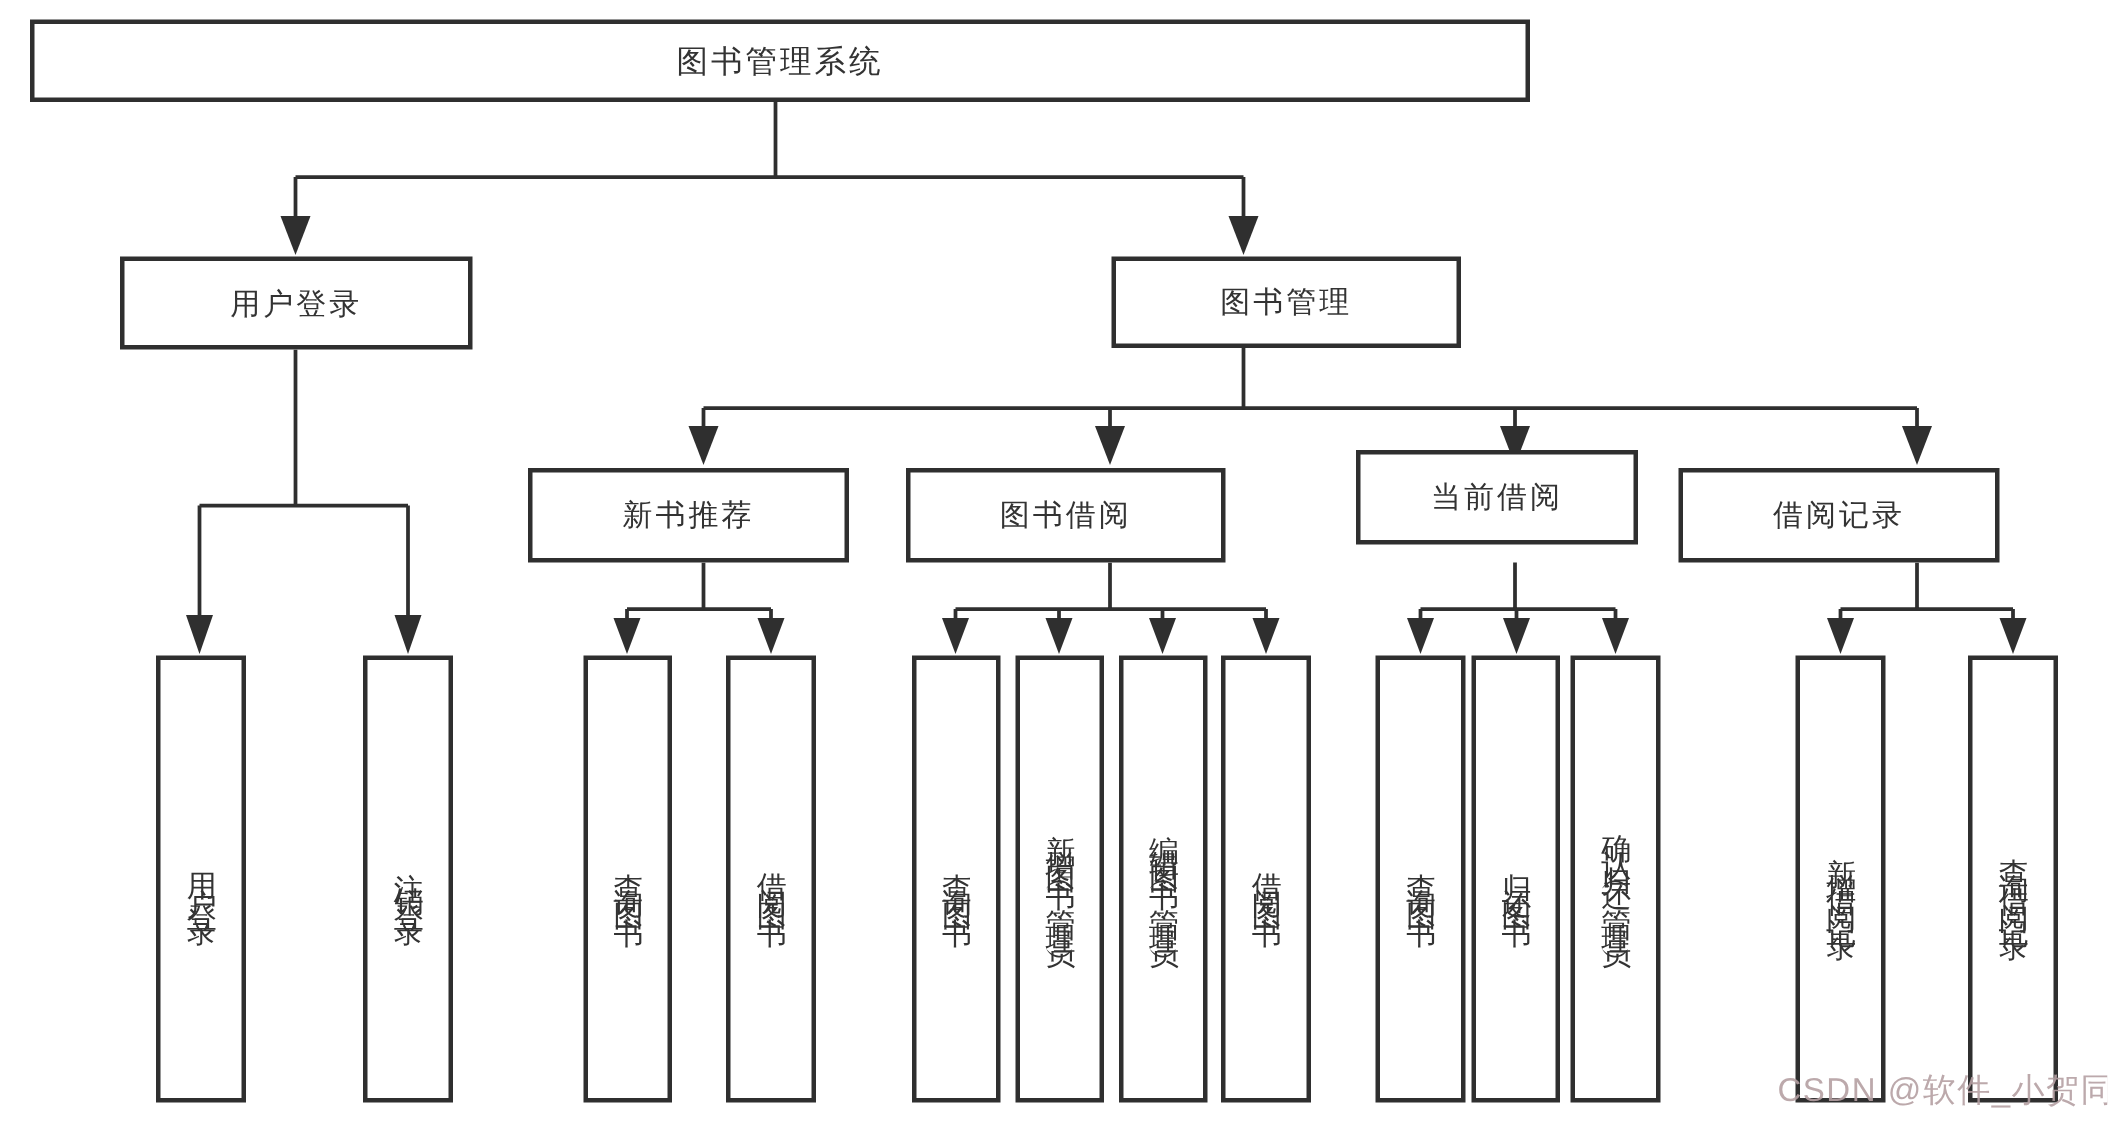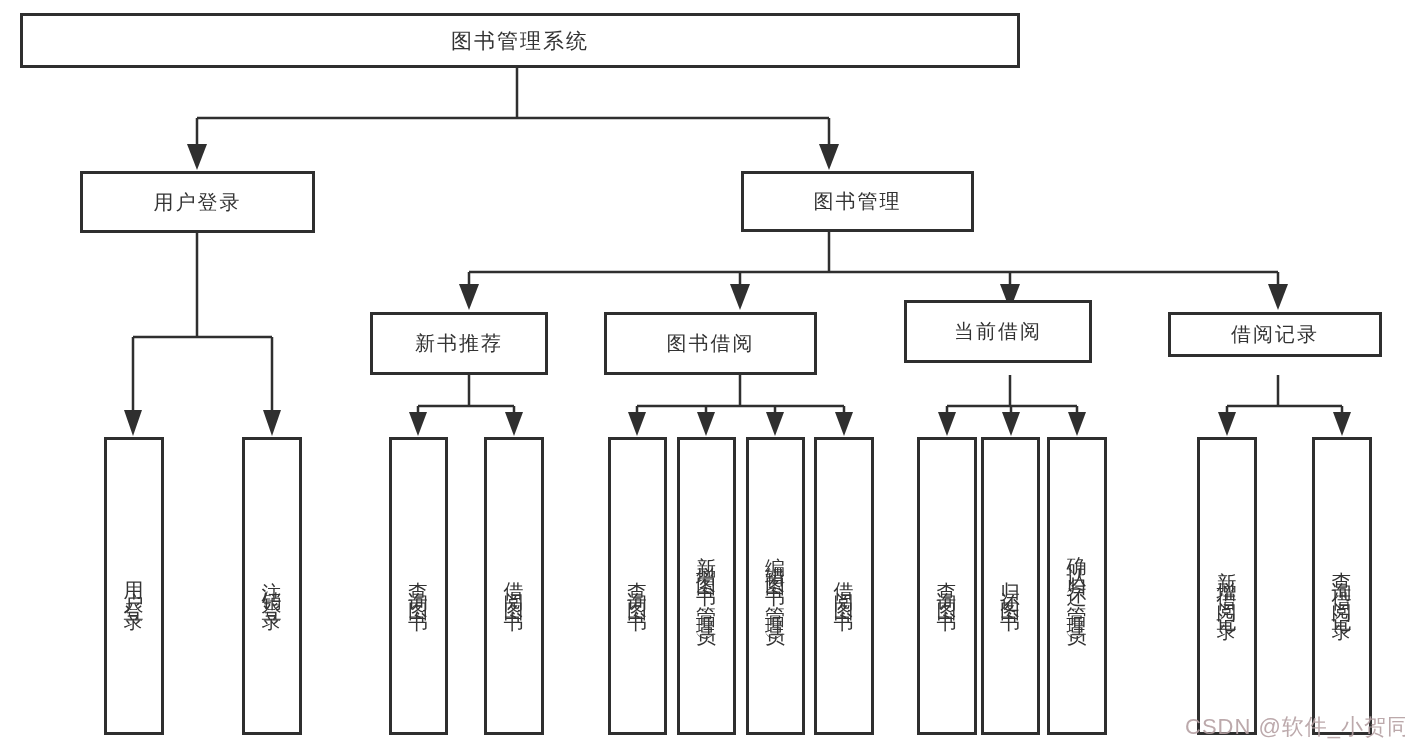--- a/index.html
+++ b/index.html
@@ -111,30 +111,30 @@
     <span>图书管理系统</span>
   </div>
 
   <div class="node h" style="left:80px;top:171px;width:235px;height:62px">
     <span>用户登录</span>
   </div>
   <div class="node h" style="left:741px;top:171px;width:233px;height:61px">
     <span>图书管理</span>
   </div>
 
-  <div class="node h" style="left:370px;top:312px;width:178px;height:63px">
+  <div class="node h" style="left:352px;top:312px;width:214px;height:63px">
     <span>新书推荐</span>
   </div>
   <div class="node h" style="left:604px;top:312px;width:213px;height:63px">
     <span>图书借阅</span>
   </div>
   <div class="node h" style="left:904px;top:300px;width:188px;height:63px">
     <span>当前借阅</span>
   </div>
-  <div class="node h" style="left:1168px;top:312px;width:214px;height:45px">
+  <div class="node h" style="left:1119px;top:312px;width:214px;height:63px">
     <span>借阅记录</span>
   </div>
 
   <div class="node v" style="left:104px;top:437px;width:60px;height:298px">
     <span>用户登录</span>
   </div>
   <div class="node v" style="left:242px;top:437px;width:60px;height:298px">
     <span>注销登录</span>
   </div>
 

